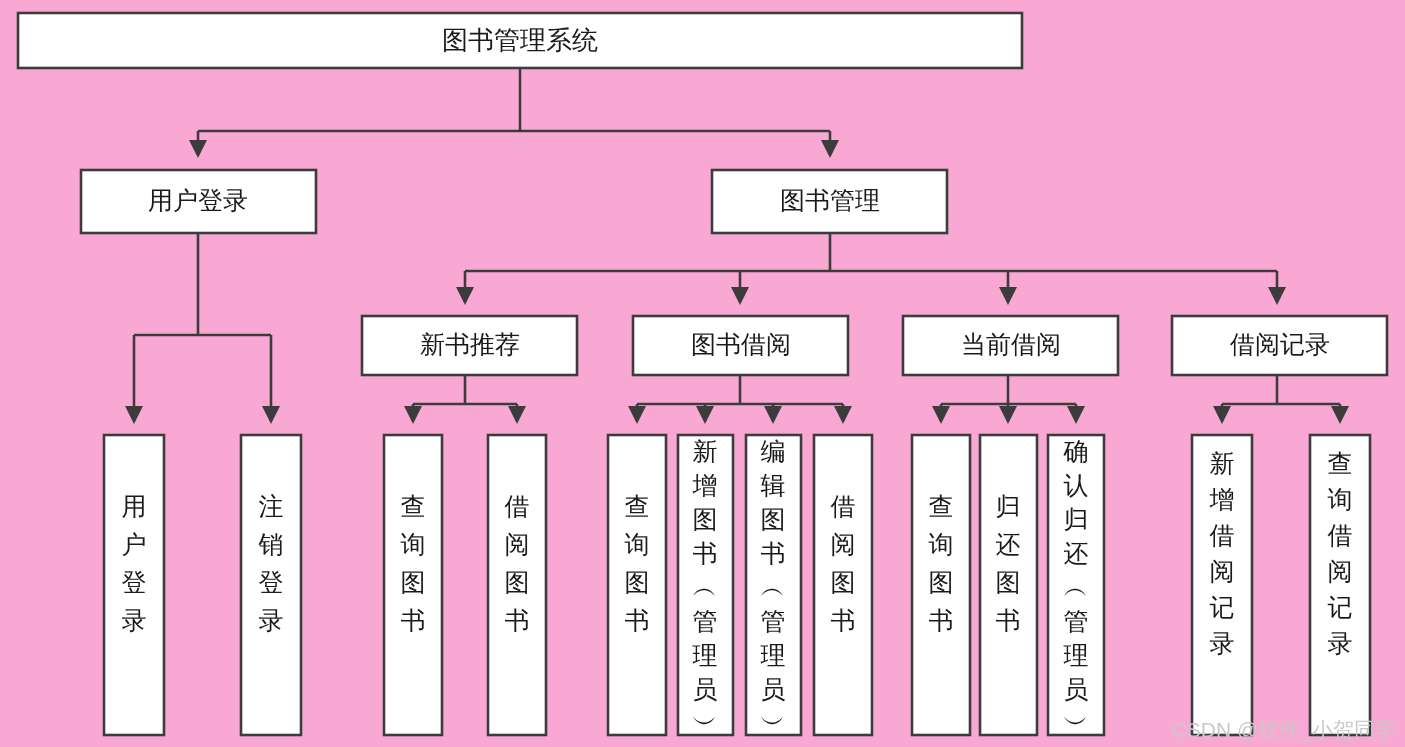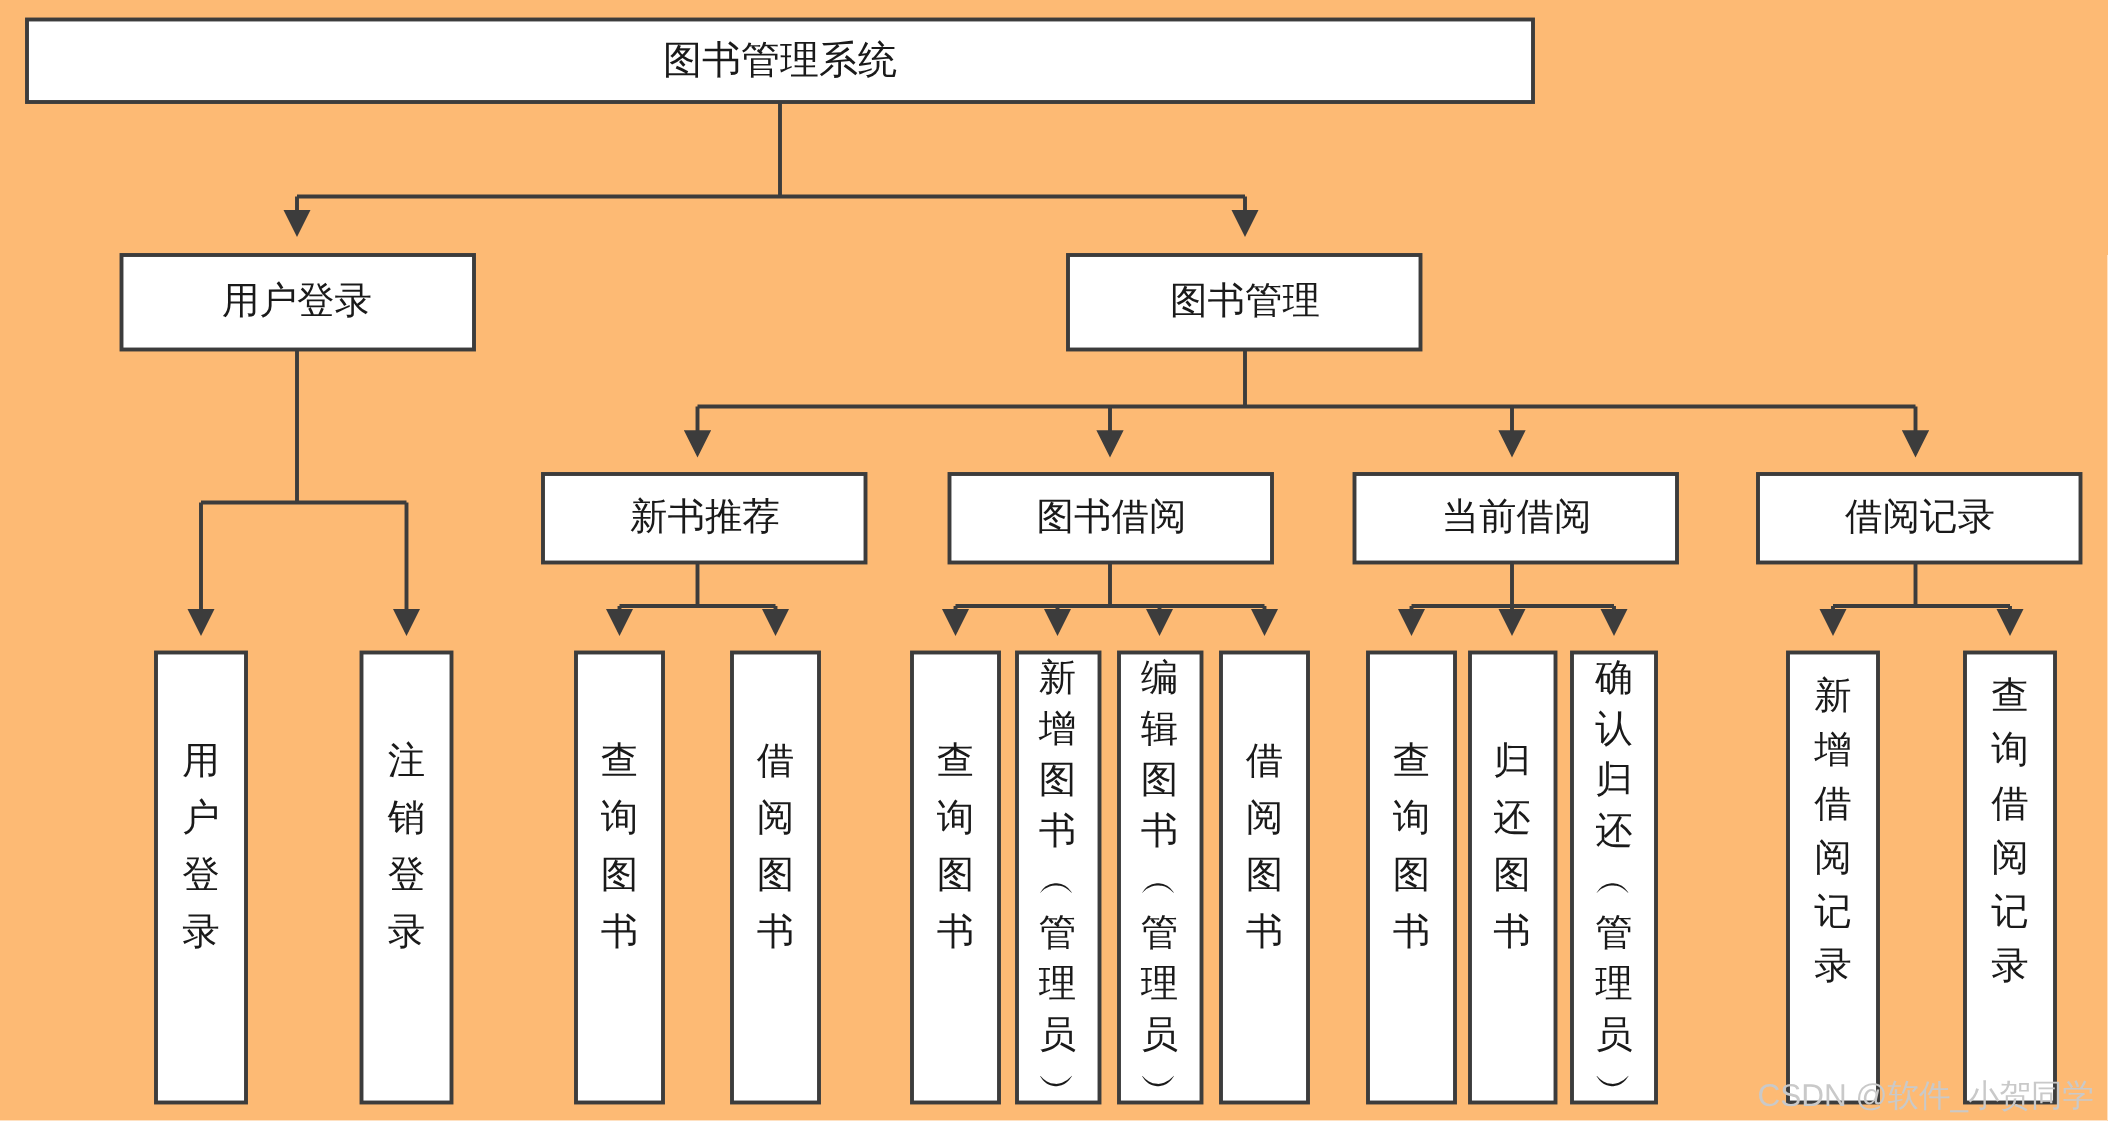--- a/index.html
+++ b/index.html
@@ -7,21 +7,21 @@
     padding: 0;
     background: #ffffff;
   }
   body {
     font-family: "Liberation Sans", "DejaVu Sans", sans-serif;
   }
   #diagram-root {
     position: relative;
     width: 1405px;
     height: 747px;
-    background: #fdba74;
+    background: #f9a8d4;
     overflow: hidden;
     text-align: right;
   }
   #diagram-svg {
     position: absolute;
     left: 0;
     top: 0;
     width: 1405px;
     height: 747px;
   }

